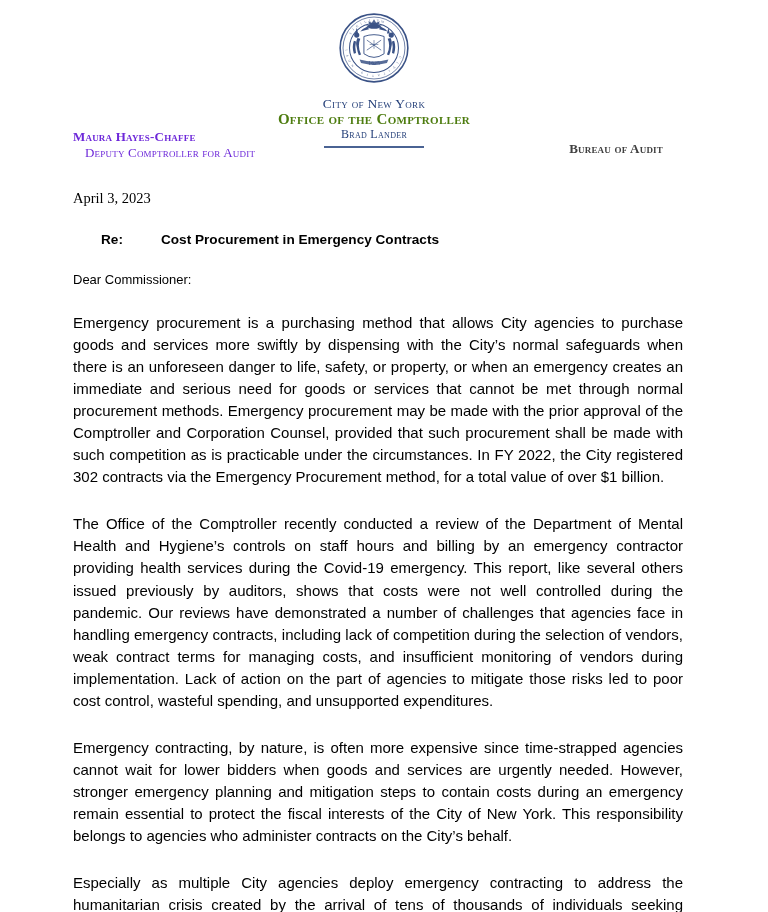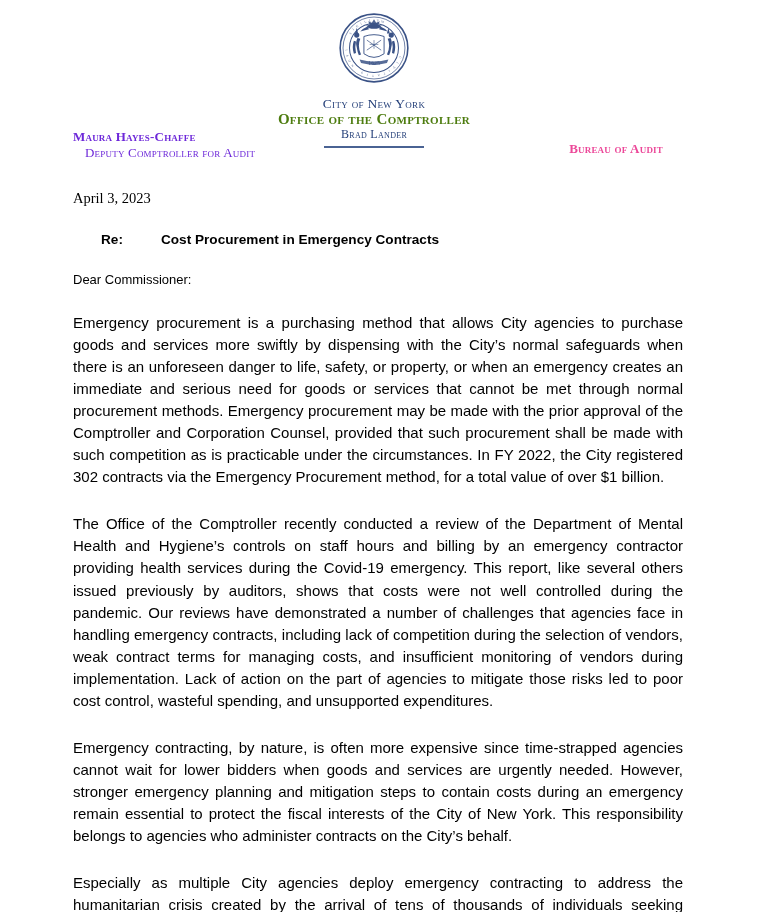--- a/index.html
+++ b/index.html
@@ -100,21 +100,21 @@
     font-size: 13px;
     font-variant: small-caps;
     letter-spacing: 0.2px;
     font-weight: 400;
     margin-left: 12px;
   }
   .right-block {
     position: absolute;
     right: 85px;
     top: 141px;
-    color: #ec4899;
+    color: #404040;
     font-family: "Liberation Serif", serif;
     font-size: 13px;
     font-variant: small-caps;
     font-weight: bold;
     letter-spacing: 0.2px;
     white-space: nowrap;
   }
 
   
   .body-area {

